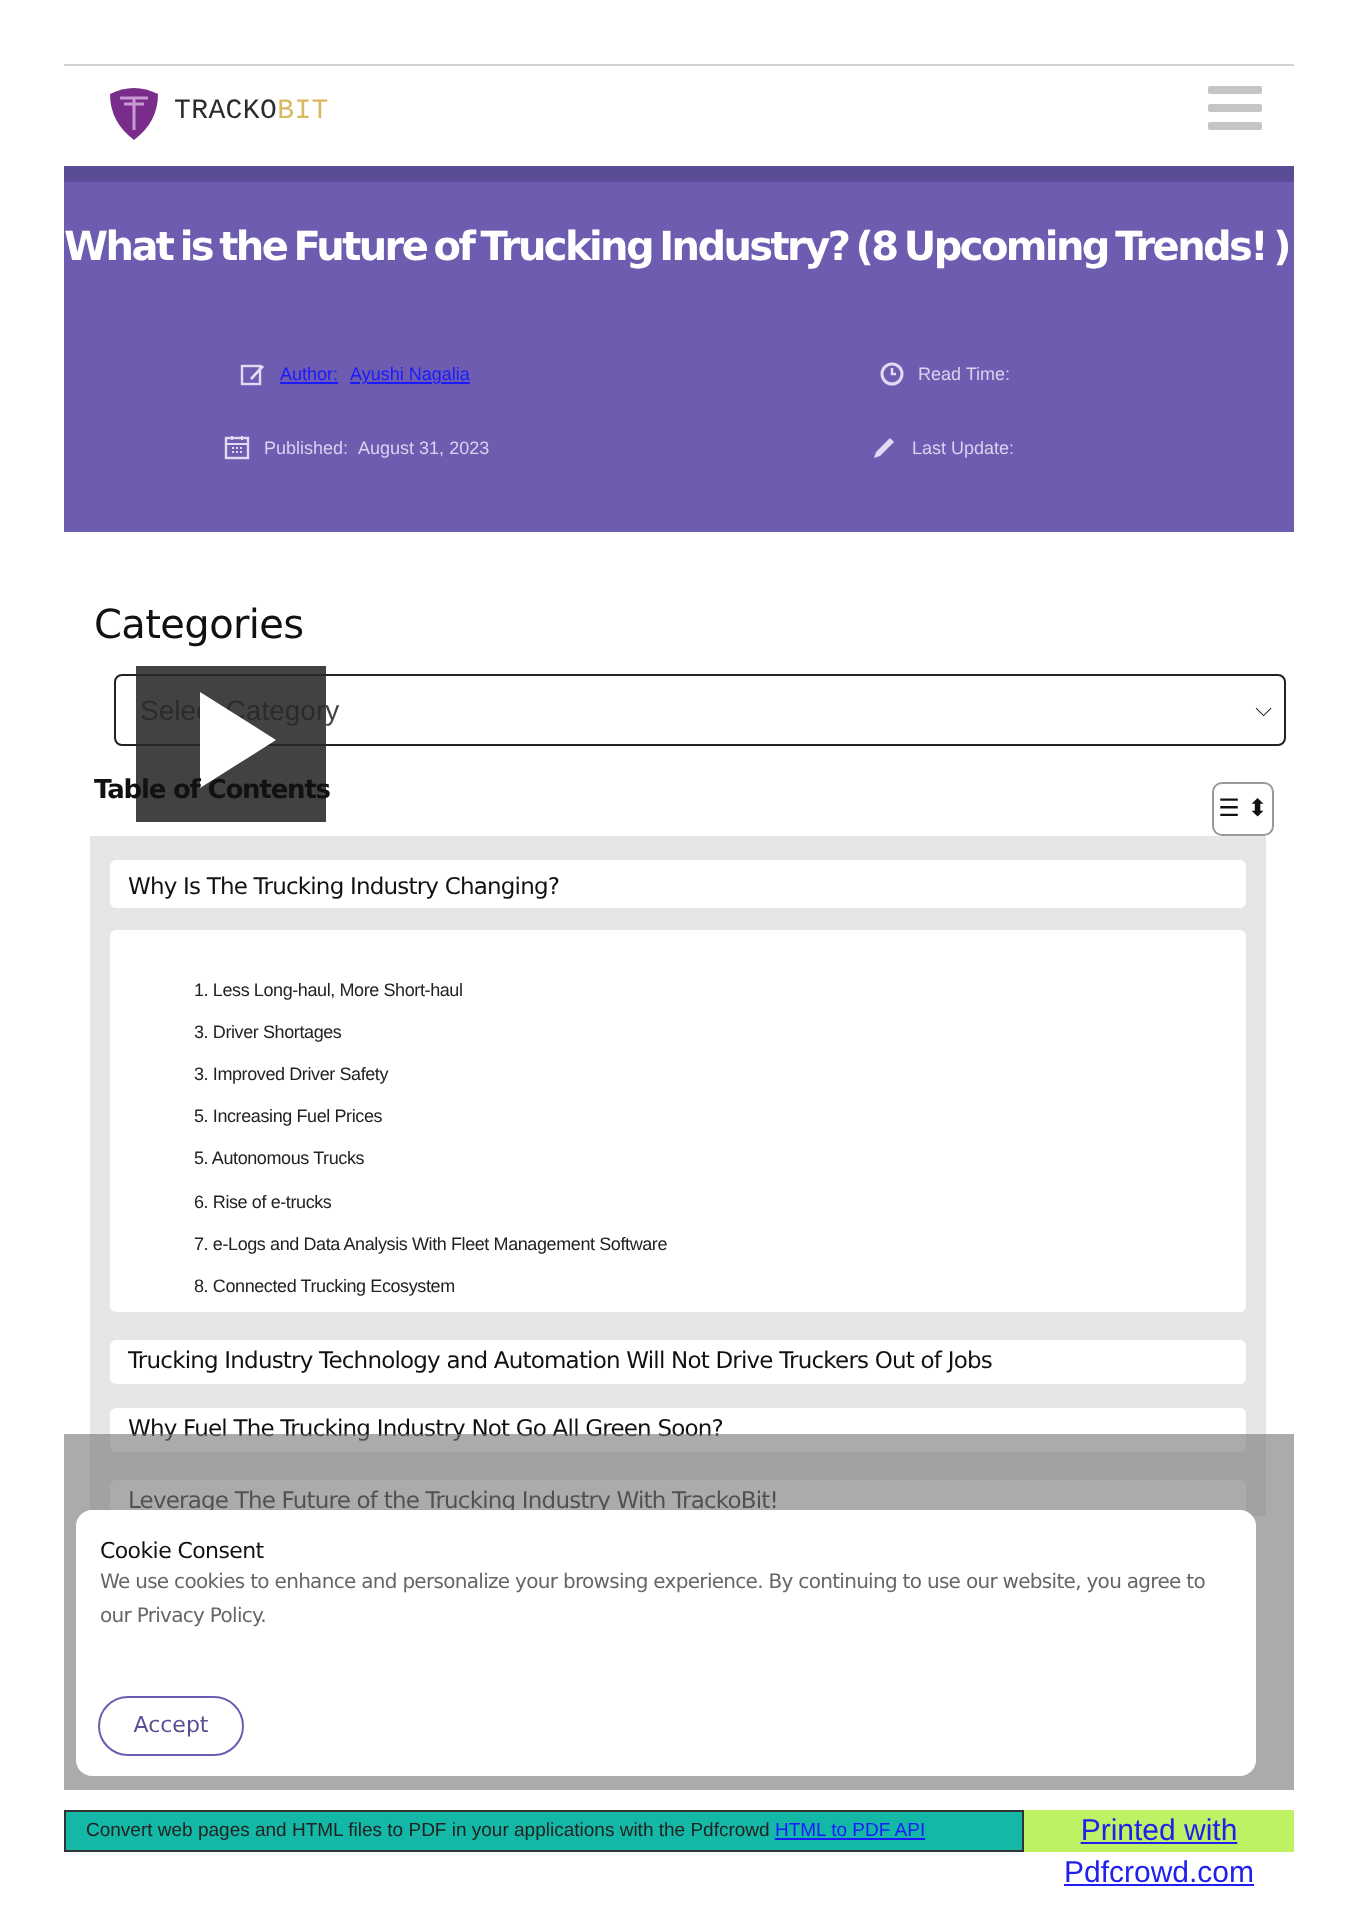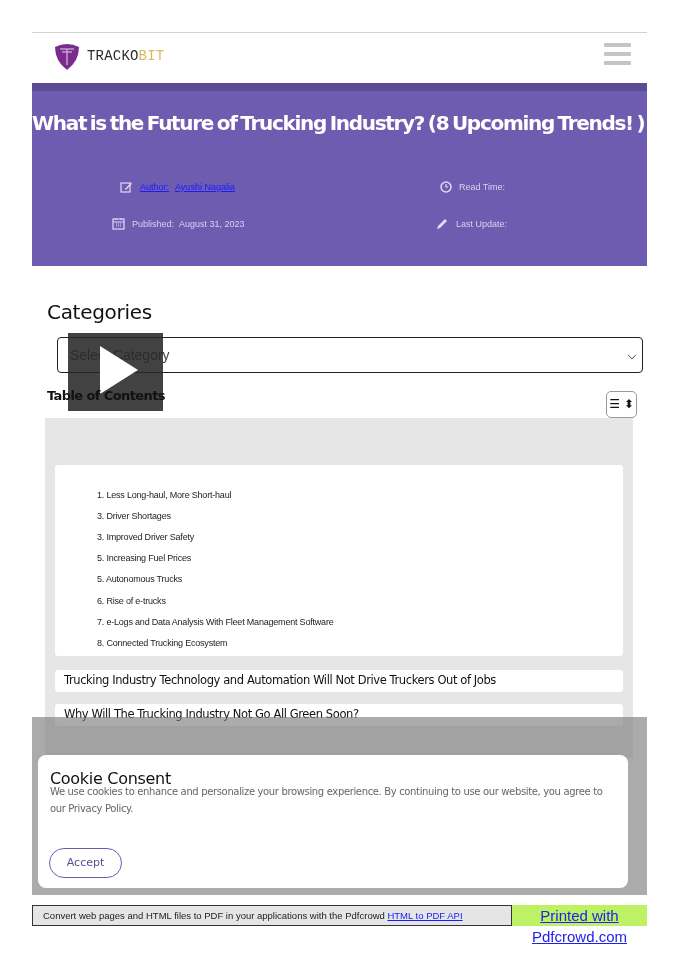--- a/index.html
+++ b/index.html
@@ -46,28 +46,28 @@
   .toc-toggle { position: absolute; left: 561px; top: 3px; width: 31px; height: 27px; border: 1px solid #999; border-radius: 5px; background: #fff;
     font-size: 12px; text-align: center; line-height: 25px; cursor: pointer; }
   .toc-body { position: absolute; left: 0; top: 30px; width: 588px; height: 340px; background: #e6e6e6; }
   .toc-item { position: absolute; left: 10px; width: 568px; background: #fff; border-radius: 3px; }
   .toc-item .lbl { position: absolute; left: 9px; top: 6px; font-size: 11.5px; color: #111; letter-spacing: -0.4px; cursor: pointer; }
   .sub { position: absolute; left: 42px; font-size: 9px; color: #222; letter-spacing: -0.2px; cursor: pointer; font-family: "Liberation Sans", sans-serif; }
 
   
   .dim { position: absolute; left: 32px; top: 717px; width: 615px; height: 178px; background: rgba(120,120,120,0.62); }
   .cookie { position: absolute; left: 38px; top: 755px; width: 590px; height: 133px; background: #fff; border-radius: 8px; }
-  .cookie-title { position: absolute; left: 12px; top: 14px; font-size: 16px; color: #111; letter-spacing: -0.3px; }
+  .cookie-title { position: absolute; left: 12px; top: 14px; font-size: 11px; color: #111; letter-spacing: -0.3px; }
   .cookie-text { position: absolute; left: 12px; top: 28px; width: 570px; font-size: 10px; color: #666; line-height: 17px; letter-spacing: -0.35px; }
   .accept { position: absolute; left: 11px; top: 93px; width: 73px; height: 30px; border: 1px solid #6e5cb0; border-radius: 15px; background: #fff;
     font-size: 11px; color: #5a4c95; text-align: center; line-height: 28px; cursor: pointer; }
 
   
   .pdf-bar { position: absolute; left: 32px; top: 905px; width: 615px; height: 21px; display: flex; }
-  .pdf-left { width: 480px; height: 21px; border: 1px solid #333; background: #e5e5e5; font-family: "Liberation Sans", sans-serif; font-size: 9.5px; color: #222;
+  .pdf-left { width: 480px; height: 21px; border: 1px solid #333; background: #14b8a6; font-family: "Liberation Sans", sans-serif; font-size: 9.5px; color: #222;
     line-height: 19px; padding-left: 10px; white-space: nowrap; }
   .pdf-left a { color: #1a1aff; text-decoration: underline; }
   .pdf-right { flex: 1; height: 21px; background: #bef264; font-family: "Liberation Sans", sans-serif; font-size: 15px; line-height: 21px; text-align: center; }
   .pdf-right a { color: #2020ee; text-decoration: underline; }
 </style>
 </head>
 <body>
 
 <div class="top-rule"></div>
 
@@ -133,35 +133,41 @@
 <div class="video-overlay">
   <div class="play"></div>
 </div>
 
 <div class="toc">
   <div class="toc-title">Table of Contents</div>
   <div class="toc-toggle">
     <span>☰ ⬍</span>
   </div>
   <div class="toc-body">
+    <div class="toc-item" style="top:12px;height:24px">
+      <span class="lbl">Why Is The Trucking Industry Changing?</span>
+    </div>
     <div class="toc-item" style="top:47px;height:191px">
       <span class="sub" style="top:25px">1. Less Long-haul, More Short-haul</span>
       <span class="sub" style="top:46px">3. Driver Shortages</span>
       <span class="sub" style="top:67px">3. Improved Driver Safety</span>
       <span class="sub" style="top:88px">5. Increasing Fuel Prices</span>
       <span class="sub" style="top:109px">5. Autonomous Trucks</span>
       <span class="sub" style="top:131px">6. Rise of e-trucks</span>
       <span class="sub" style="top:152px">7. e-Logs and Data Analysis With Fleet Management Software</span>
       <span class="sub" style="top:173px">8. Connected Trucking Ecosystem</span>
     </div>
     <div class="toc-item" style="top:252px;height:22px">
       <span class="lbl" style="top:3px">Trucking Industry Technology and Automation Will Not Drive Truckers Out of Jobs</span>
     </div>
     <div class="toc-item" style="top:286px;height:22px">
-      <span class="lbl" style="top:3px">Why Will The Trucking Industry Not Go All Green Soon?</span>
+      <span class="lbl" style="top:3px">Why Fuel The Trucking Industry Not Go All Green Soon?</span>
+    </div>
+    <div class="toc-item" style="top:322px;height:18px">
+      <span class="lbl" style="top:3px">Leverage The Future of the Trucking Industry With TrackoBit!</span>
     </div>
   </div>
 </div>
 
 <div class="dim"></div>
 <div class="cookie">
   <div class="cookie-title">Cookie Consent</div>
   <div class="cookie-text">We use cookies to enhance and personalize your browsing experience. By continuing to use our website, you agree to our Privacy Policy.</div>
   <div class="accept">Accept</div>
 </div>

